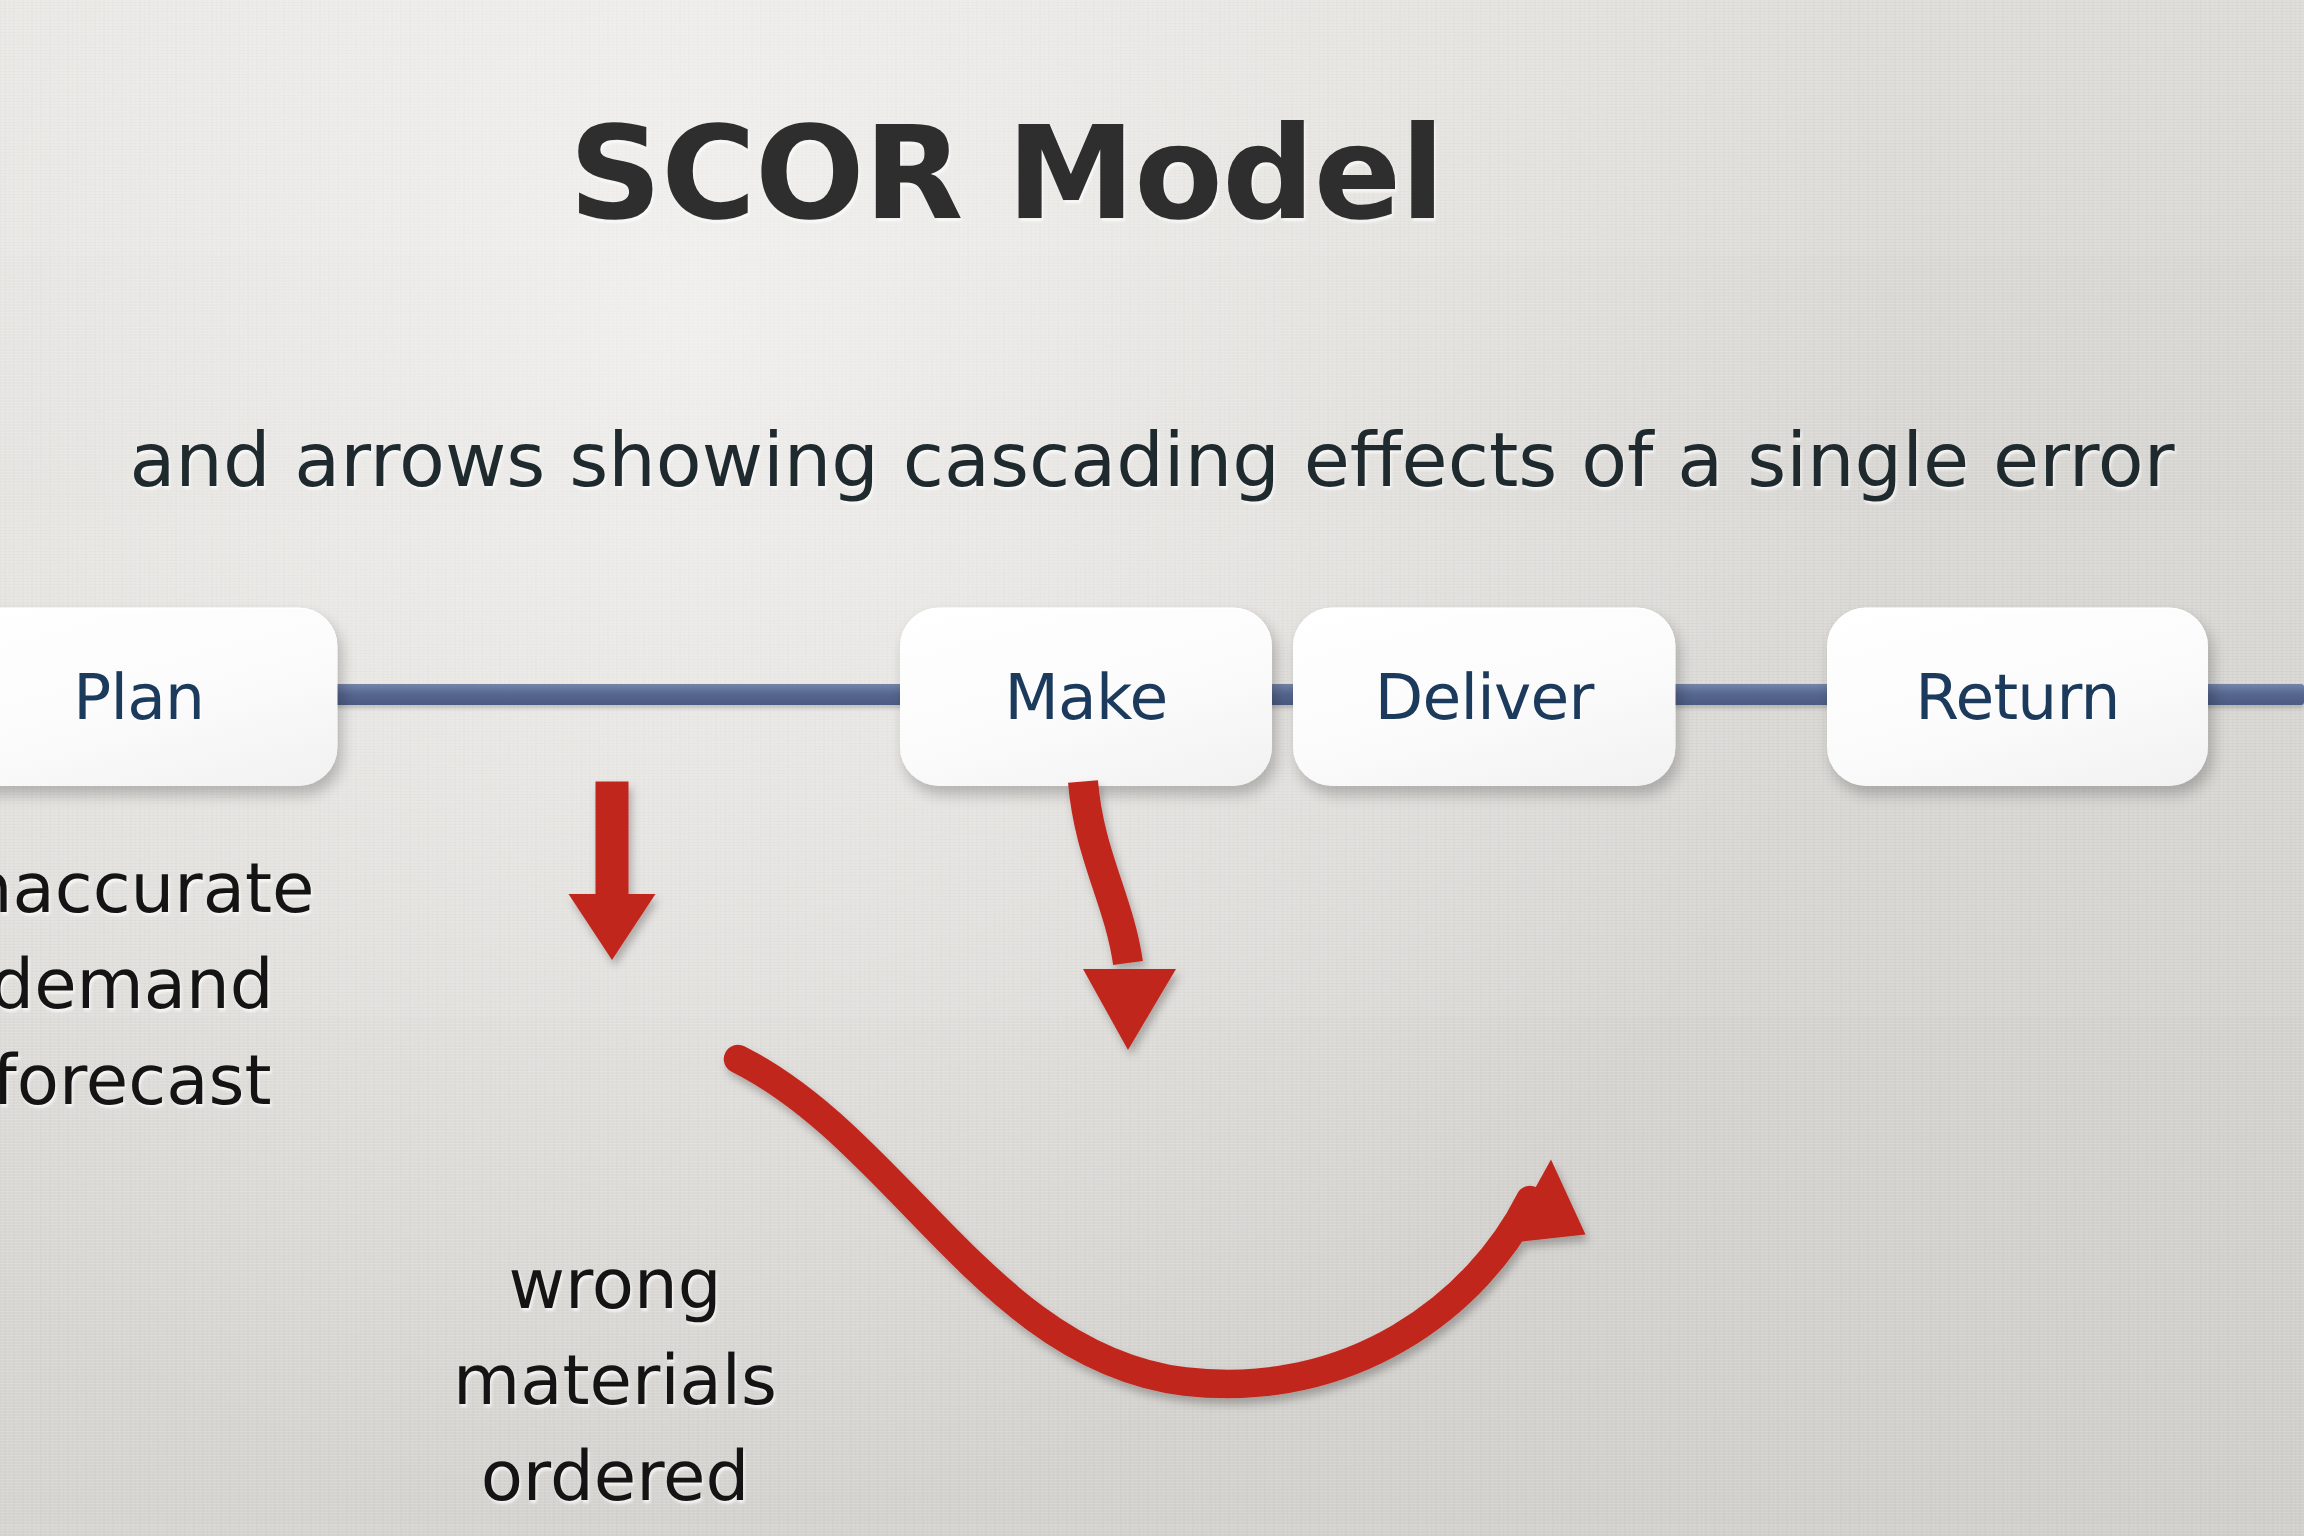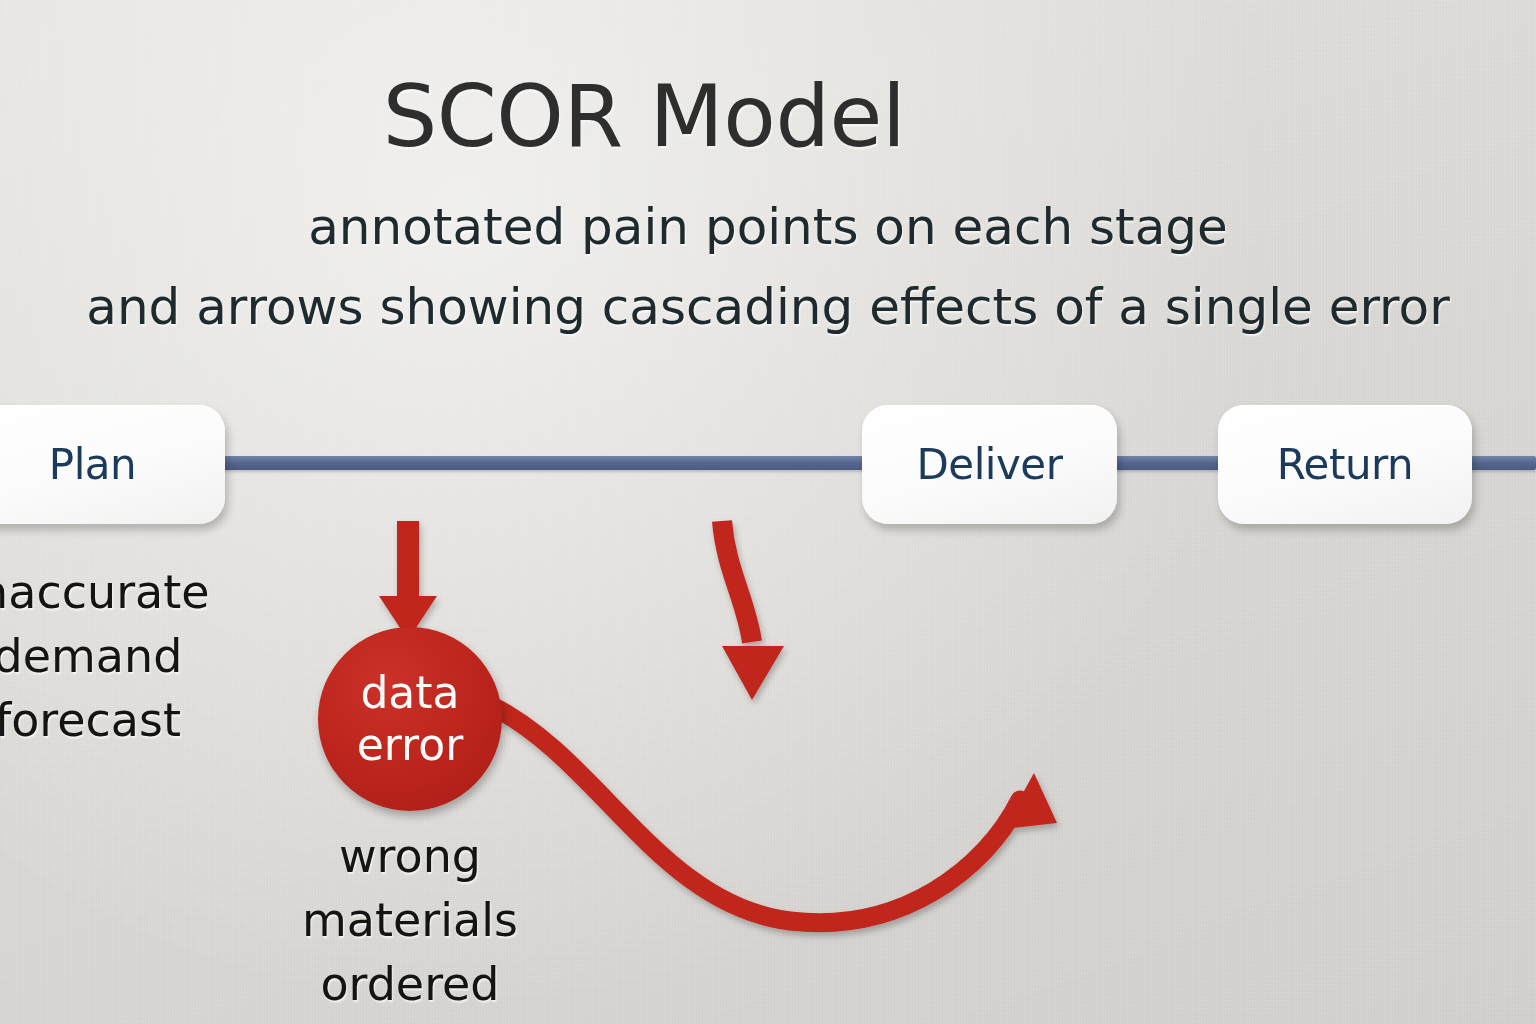--- a/index.html
+++ b/index.html
@@ -29,24 +29,25 @@
   }
 
   
   #title {
     position: absolute;
     left: 0;
     top: 66px;
     width: 1288px;
     text-align: center;
     font-size: 86px;
-    font-weight: normal;
+    font-weight: bold;
     color: #2e2e2e;
     letter-spacing: -0.5px;
     text-shadow: 1px 2px 2px rgba(255,255,255,0.75), 0px 1px 0px rgba(0,0,0,0.12);
+    padding-left: 27px;
   }
 
   .subtitle {
     position: absolute;
     left: 0;
     width: 1536px;
     text-align: center;
     font-size: 50px;
     color: #1e2a2e;
     text-shadow: 1px 2px 2px rgba(255,255,255,0.7);
@@ -142,27 +143,29 @@
     pointer-events: none;
     z-index: 4;
   }
 </style>
 </head>
 <body>
 
 <div id="canvas">
 
   <div id="title">SCOR Model</div>
-  <div class="subtitle" id="subtitle-1">annotated pain points on each stage</div>
   <div class="subtitle" id="subtitle-2">and arrows showing cascading effects of a single error</div>
 
   <div id="connector-line"></div>
 
   <div class="stage-box" id="stage-box-0">
     <span class="stage-label">Plan</span>
+  </div>
+  <div class="stage-box" id="stage-box-2">
+    <span class="stage-label">Make</span>
   </div>
   <div class="stage-box" id="stage-box-3">
     <span class="stage-label">Deliver</span>
   </div>
   <div class="stage-box" id="stage-box-4">
     <span class="stage-label">Return</span>
   </div>
 
   <svg id="arrow-layer" viewBox="0 0 1536 1024" xmlns="http://www.w3.org/2000/svg">
     <defs>
@@ -180,24 +183,20 @@
       <path d="M 722 521 C 726 570, 746 600, 752 642" stroke="#c0261e" stroke-width="20" fill="none" stroke-linecap="butt"></path>
       <path d="M 752 700 L 722 646 L 784 646 Z" fill="#c0261e"></path>
     </g>
 
     <g filter="url(#arrow-shadow)">
       <path d="M 492 706 C 600 760, 660 905, 790 921 C 900 934, 985 870, 1020 800" stroke="#c0261e" stroke-width="19" fill="none" stroke-linecap="round"></path>
       <path d="M 1034 773 L 1003 829 L 1057 823 Z" fill="#c0261e"></path>
     </g>
   </svg>
 
-  <div id="error-bubble">
-    <span id="error-bubble-label">data
-error</span>
-  </div>
 
   <div class="pain-note" id="pain-note-0">inaccurate
 demand
 forecast</div>
   <div class="pain-note" id="pain-note-1">wrong
 materials
 ordered</div>
 
 </div>
 

